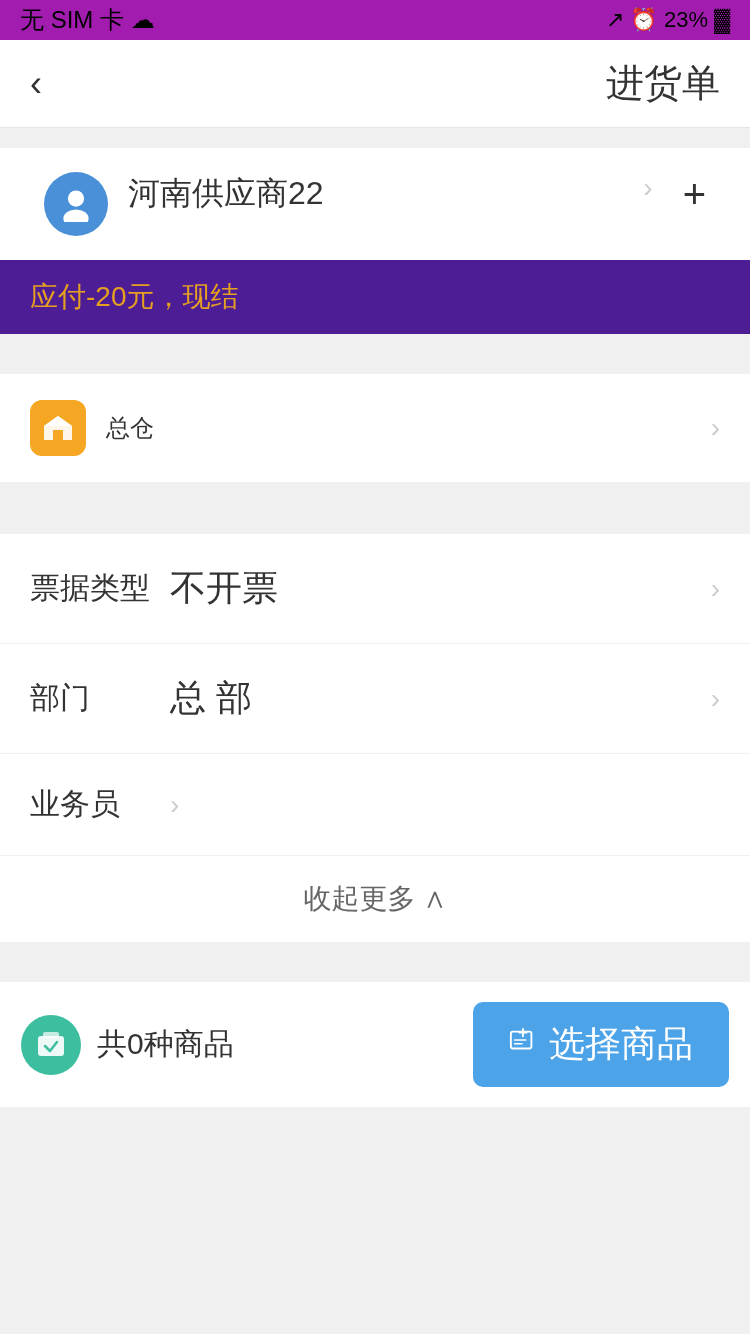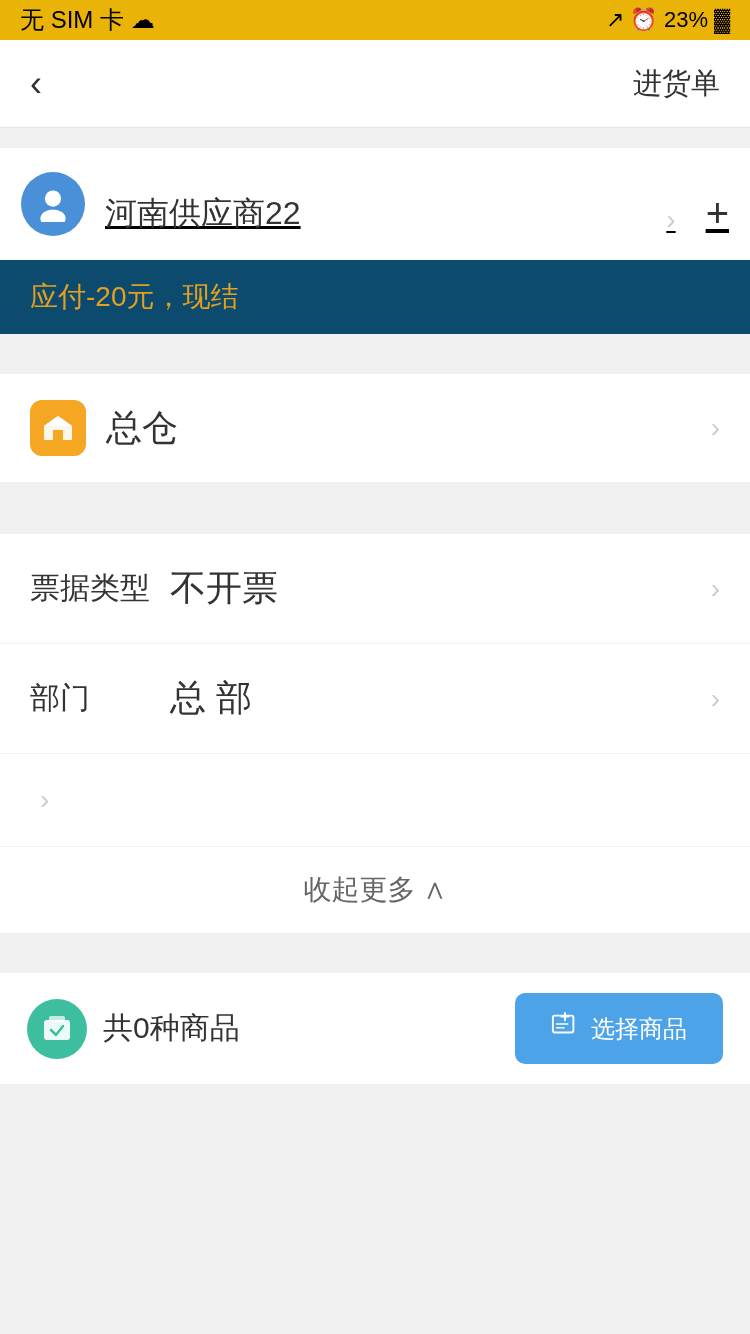--- a/index.html
+++ b/index.html
@@ -7,21 +7,21 @@
     body {
       width: 750px;
       min-height: 1334px;
       font-family: -apple-system, "PingFang SC", "Helvetica Neue", Arial, sans-serif;
       background: #f0f0f0;
       font-size: 28px;
     }
 
     
     .status-bar {
-      background: #eab308;
+      background: #a21caf;
       height: 40px;
       display: flex;
       align-items: center;
       justify-content: space-between;
       padding: 0 20px;
       font-size: 24px;
       color: #000;
     }
     .status-left { display: flex; align-items: center; gap: 8px; }
     .status-center { font-size: 28px; font-weight: 500; }
@@ -37,21 +37,21 @@
       padding: 0 30px;
       border-bottom: 1px solid #e5e5e5;
     }
     .nav-back {
       font-size: 36px;
       color: #333;
       cursor: pointer;
       width: 60px;
     }
     .nav-title {
-      font-size: 29px;
+      font-size: 38px;
       font-weight: 500;
       color: #333;
     }
     .nav-action {
       font-size: 30px;
       color: #333;
       cursor: pointer;
     }
 
     
@@ -59,24 +59,23 @@
       height: 20px;
       background: #f0f0f0;
     }
 
     
     .supplier-section {
       background: #fff;
     }
     .supplier-row {
       display: flex;
-      align-items: flex-end;
-      padding: 24px 21px;
+      align-items: flex-start;
+      padding: 24px 44px;
       border-bottom: none;
-      text-decoration: underline;
     }
     .supplier-avatar {
       width: 64px;
       height: 64px;
       border-radius: 50%;
       background: #4a90d9;
       display: flex;
       align-items: center;
       justify-content: center;
       color: #fff;
@@ -95,21 +94,21 @@
       margin-right: 30px;
     }
     .supplier-add {
       color: #333;
       font-size: 40px;
       font-weight: 300;
     }
 
     
     .notice-bar {
-      background: #0c4a6e;
+      background: #4c1d95;
       padding: 18px 30px;
       color: #e6a020;
       font-size: 28px;
     }
 
     
     .warehouse-section {
       background: #fff;
       margin-top: 20px;
     }
@@ -128,21 +127,21 @@
       justify-content: center;
       margin-right: 20px;
       flex-shrink: 0;
     }
     .warehouse-icon svg {
       width: 32px;
       height: 32px;
     }
     .warehouse-name {
       flex: 1;
-      font-size: 36px;
+      font-size: 24px;
       color: #333;
     }
     .chevron-right {
       color: #ccc;
       font-size: 28px;
     }
 
     
     .form-section {
       background: #fff;
@@ -190,21 +189,21 @@
       cursor: pointer;
       gap: 8px;
     }
 
     
     .bottom-bar {
       background: #fff;
       display: flex;
       align-items: center;
       justify-content: space-between;
-      padding: 20px 27px;
+      padding: 20px 21px;
       margin-top: 20px;
     }
     .product-count-area {
       display: flex;
       align-items: center;
       gap: 16px;
     }
     .product-icon {
       width: 60px;
       height: 60px;
@@ -221,21 +220,21 @@
     .product-count-text {
       font-size: 30px;
       color: #333;
     }
     .select-btn {
       background: #4da3e8;
       color: #fff;
       border: none;
       border-radius: 10px;
       padding: 18px 36px;
-      font-size: 24px;
+      font-size: 36px;
       display: flex;
       align-items: center;
       gap: 12px;
       cursor: pointer;
     }
     .select-btn-icon {
       font-size: 28px;
     }
 
     
@@ -306,20 +305,21 @@
       <div class="form-label">票据类型</div>
       <div class="form-value">不开票</div>
       <div class="form-chevron">›</div>
     </div>
     <div class="form-row">
       <div class="form-label">部门</div>
       <div class="form-value">总 部</div>
       <div class="form-chevron">›</div>
     </div>
     <div class="form-row">
+      <div class="form-label">业务员</div>
       <div class="form-chevron">›</div>
     </div>
   </div>
 
   <div class="collapse-row">收起更多 ∧</div>
 
   <div class="section-gap"></div>
 
   <div class="bottom-bar">
     <div class="product-count-area">

